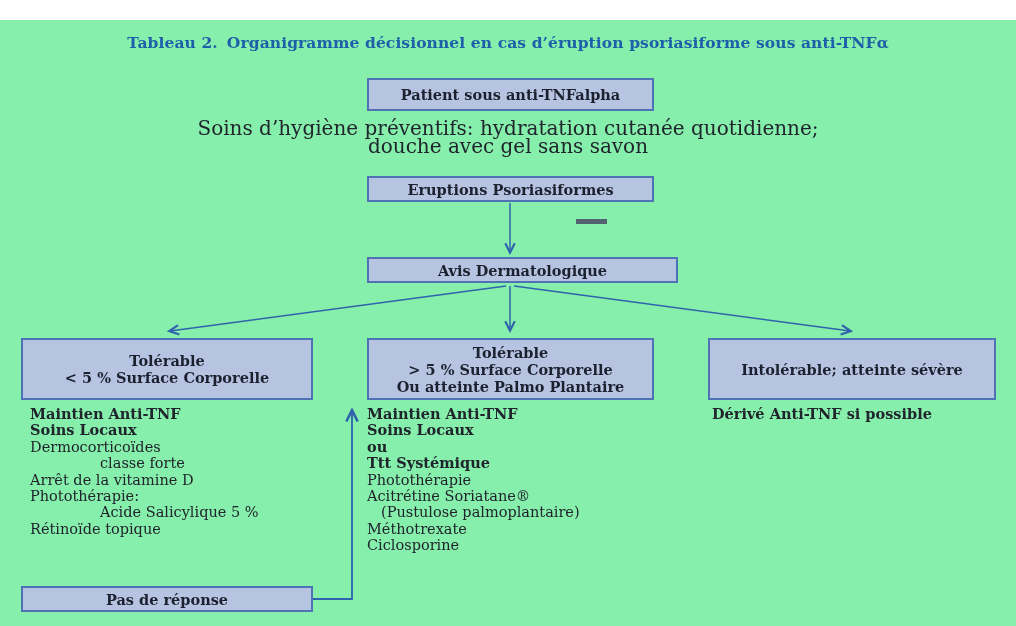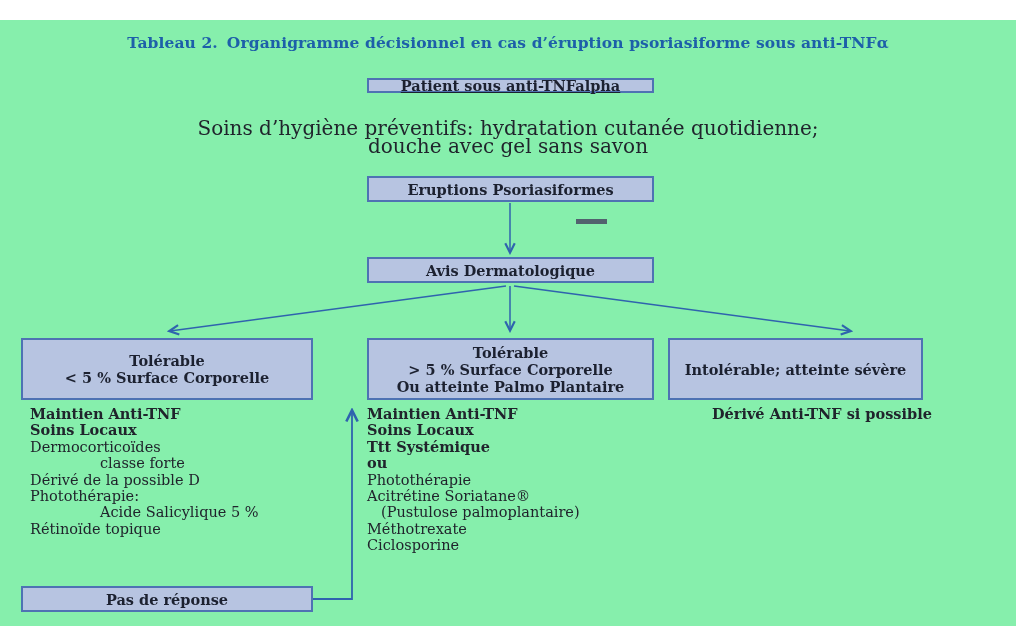--- a/index.html
+++ b/index.html
@@ -33,26 +33,26 @@
     display: flex;
     flex-direction: column;
     align-items: center;
     justify-content: center;
     font-weight: bold;
     font-size: 14.5px;
     line-height: 17px;
     text-align: center;
     color: #1c2130;
   }
-  .node-patient   { left: 367px; top: 58px;  width: 287px; height: 15px; text-decoration: underline; }
+  .node-patient   { left: 367px; top: 58px;  width: 287px; height: 33px; }
   .node-eruptions { left: 367px; top: 156px; width: 287px; height: 26px; }
-  .node-avis      { left: 367px; top: 237px; width: 287px; height: 26px; }
+  .node-avis      { left: 367px; top: 237px; width: 311px; height: 26px; }
   .node-left      { left: 21px;  top: 318px; width: 292px; height: 62px; }
   .node-center    { left: 367px; top: 318px; width: 287px; height: 62px; }
-  .node-right     { left: 668px; top: 318px; width: 255px; height: 62px; }
+  .node-right     { left: 708px; top: 318px; width: 288px; height: 62px; }
   .node-noresp    { left: 21px;  top: 566px; width: 292px; height: 26px; }
   .note {
     position: absolute;
     top: 100px;
     left: 0;
     width: 100%;
     text-align: center;
     font-size: 20px;
     line-height: 17.5px;
   }
@@ -122,31 +122,31 @@
 
   <div class="node node-right">
     <div>Intolérable; atteinte sévère</div>
   </div>
 
   <div class="treat-list treat-left">
     <div class="bold">Maintien Anti-TNF</div>
     <div class="bold">Soins Locaux</div>
     <div>Dermocorticoïdes</div>
     <div class="indent-lg">classe forte</div>
-    <div>Dérivé de la possible D</div>
+    <div>Arrêt de la vitamine D</div>
     <div>Photothérapie:</div>
     <div class="indent-lg">Acide Salicylique 5 %</div>
     <div>Rétinoïde topique</div>
   </div>
 
   <div class="treat-list treat-center">
     <div class="bold">Maintien Anti-TNF</div>
     <div class="bold">Soins Locaux</div>
+    <div class="bold">ou</div>
     <div class="bold">Ttt Systémique</div>
-    <div class="bold">ou</div>
     <div>Photothérapie</div>
     <div>Acitrétine Soriatane®</div>
     <div class="indent-sm">(Pustulose palmoplantaire)</div>
     <div>Méthotrexate</div>
     <div>Ciclosporine</div>
   </div>
 
   <div class="treat-list treat-right">Dérivé Anti-TNF si possible</div>
 
   <div class="node node-noresp">

